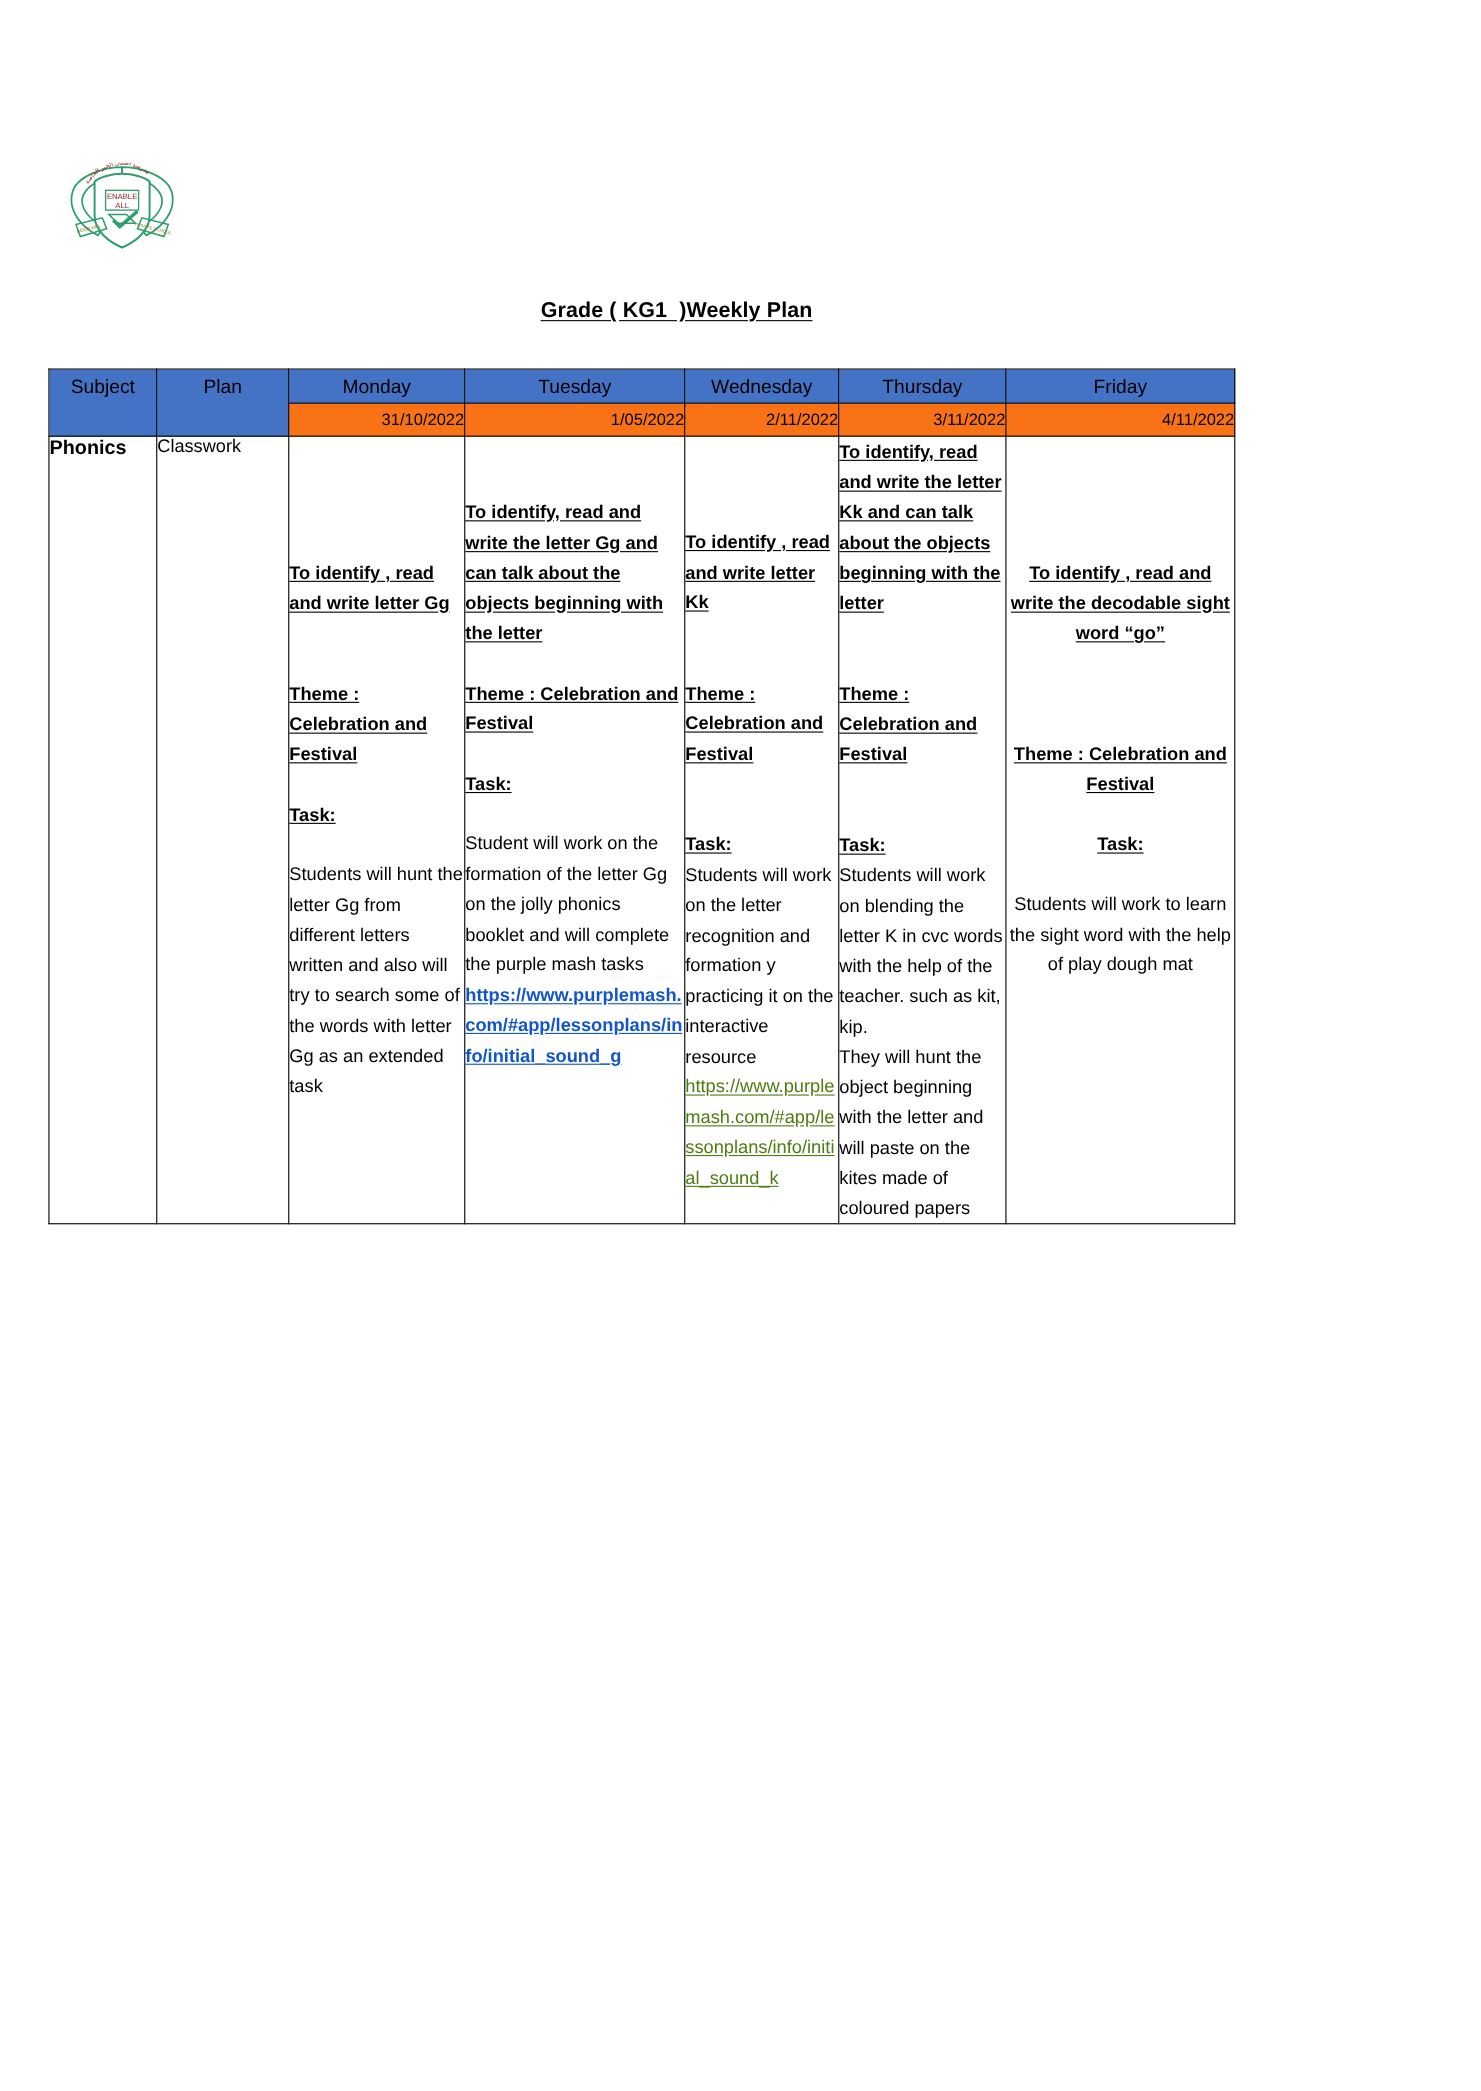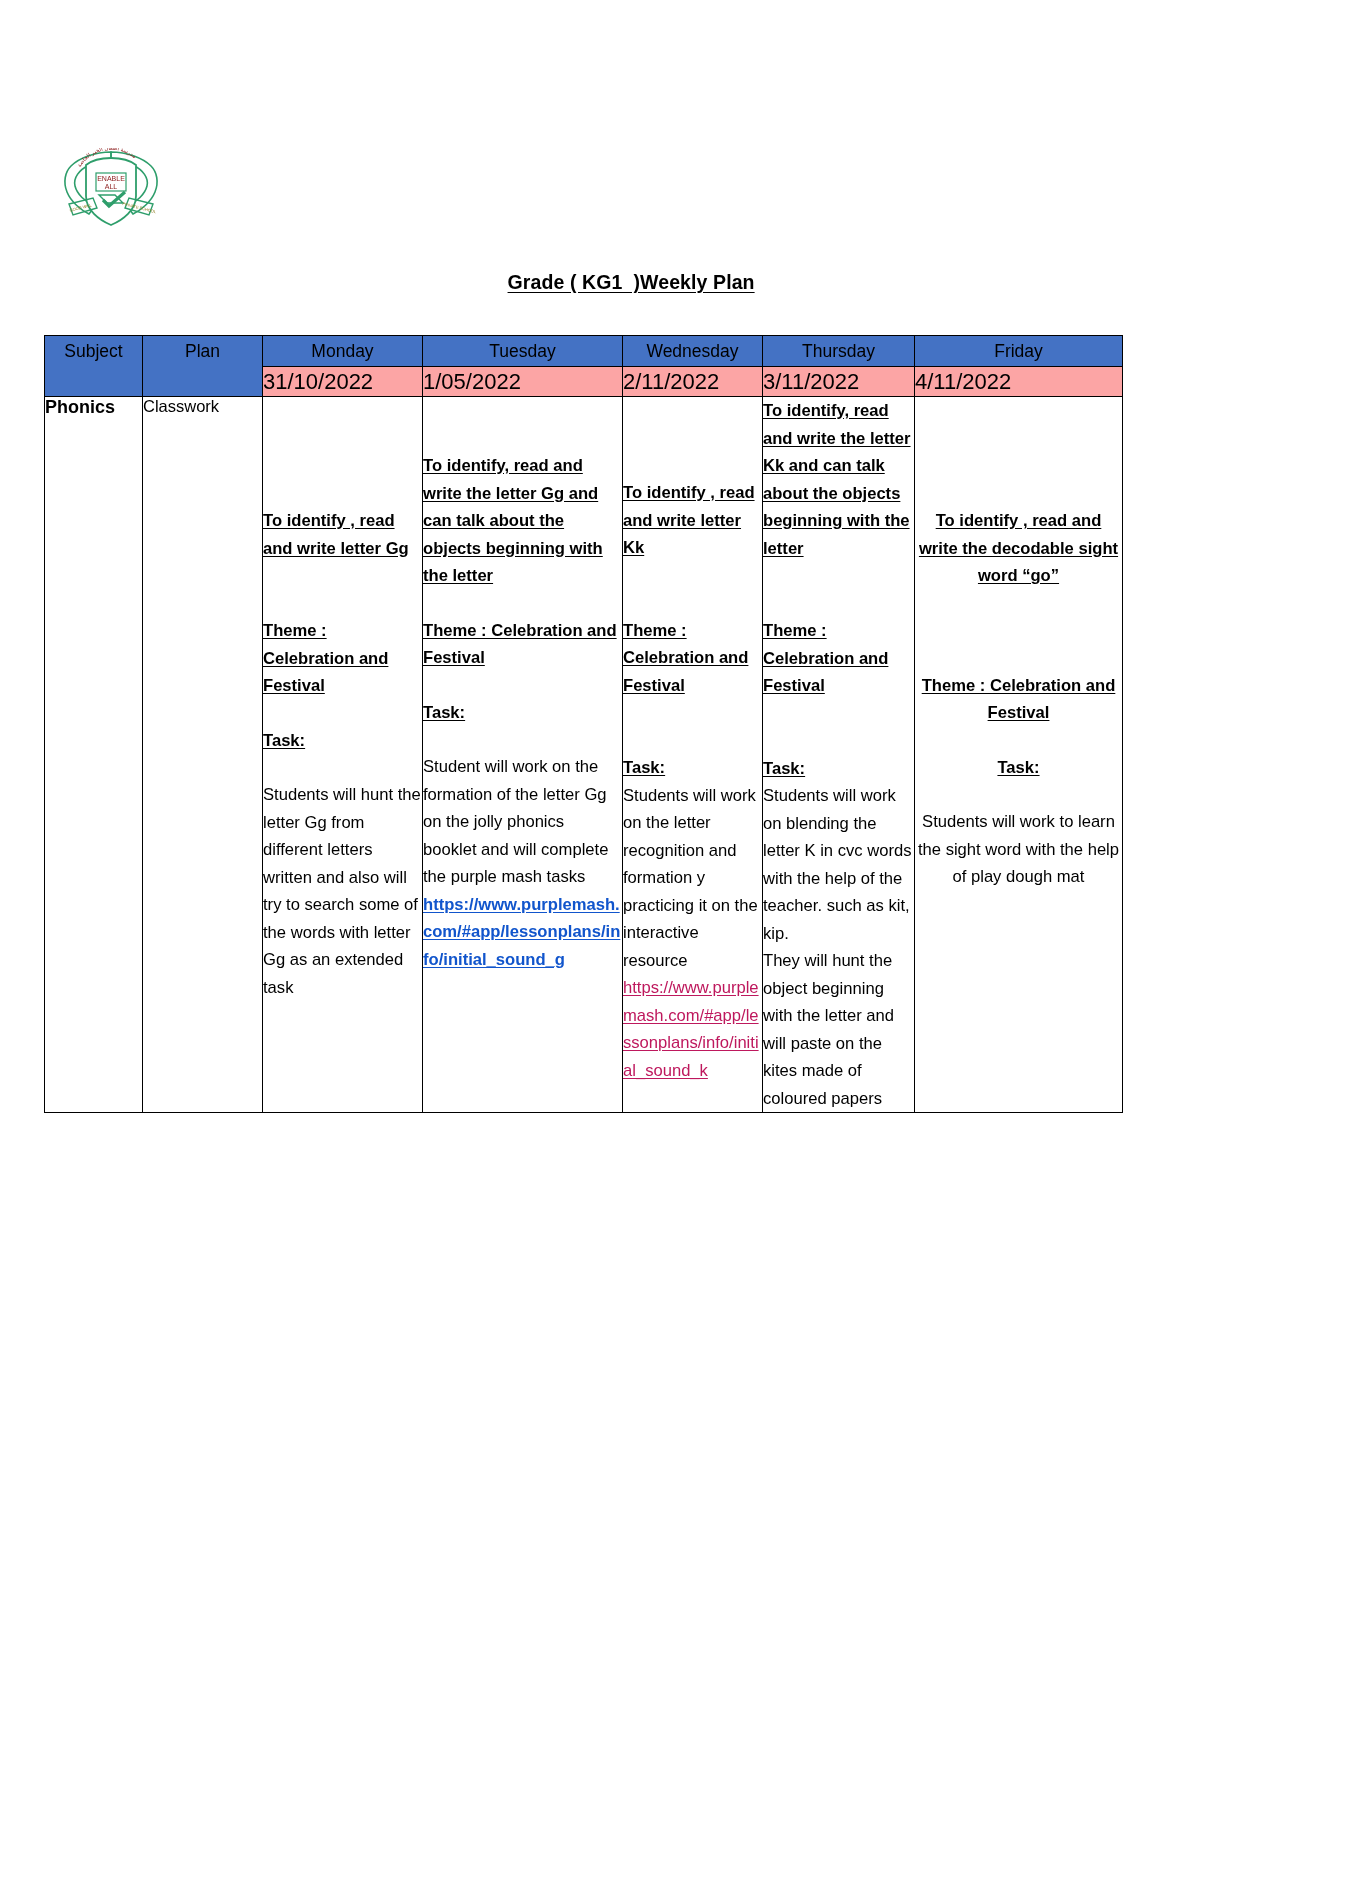--- a/index.html
+++ b/index.html
@@ -32,21 +32,21 @@
     position: absolute;
     left: 55px;
     top: 148px;
     width: 112px;
     height: 80px;
   }
   .logo svg { display: block; }
 
   .title-block {
     position: absolute;
-    left: 16px;
+    left: 0;
     top: 236px;
     width: 1186px;
     text-align: center;
   }
   .title-line {
     font-size: 19.5px;
     font-weight: bold;
     letter-spacing: 0.1px;
     line-height: 31px;
     white-space: pre;
@@ -73,23 +73,23 @@
   th.hdr {
     background: #4472C4;
     text-align: center;
     font-weight: normal;
     font-size: 17.5px;
     height: 30px;
     line-height: 30px;
     padding: 0 2px;
   }
   td.hdr-date {
-    background: #fca5a5;
-    text-align: left;
-    font-size: 22px;
+    background: #f97316;
+    text-align: right;
+    font-size: 15px;
     height: 29px;
     line-height: 29px;
   }
 
   td.subject-cell {
     width: 98px;
     padding: 12px 6px 0 8px;
     font-size: 18px;
     font-weight: bold;
   }
@@ -111,21 +111,21 @@
   .sp-lg { height: 55px; }
   .sp-xl { height: 82px; }
   .sp-xxl { height: 110px; }
   .b-u {
     font-weight: bold;
     text-decoration: underline;
     text-underline-offset: 2px;
   }
   .plain { font-weight: normal; }
   .link {
-    color: #be185d;
+    color: #4d7c0f;
     text-decoration: underline;
     text-underline-offset: 2px;
     word-break: break-all;
   }
   .link-bold {
     color: #1155CC;
     font-weight: bold;
     text-decoration: underline;
     text-underline-offset: 2px;
     word-break: break-all;

